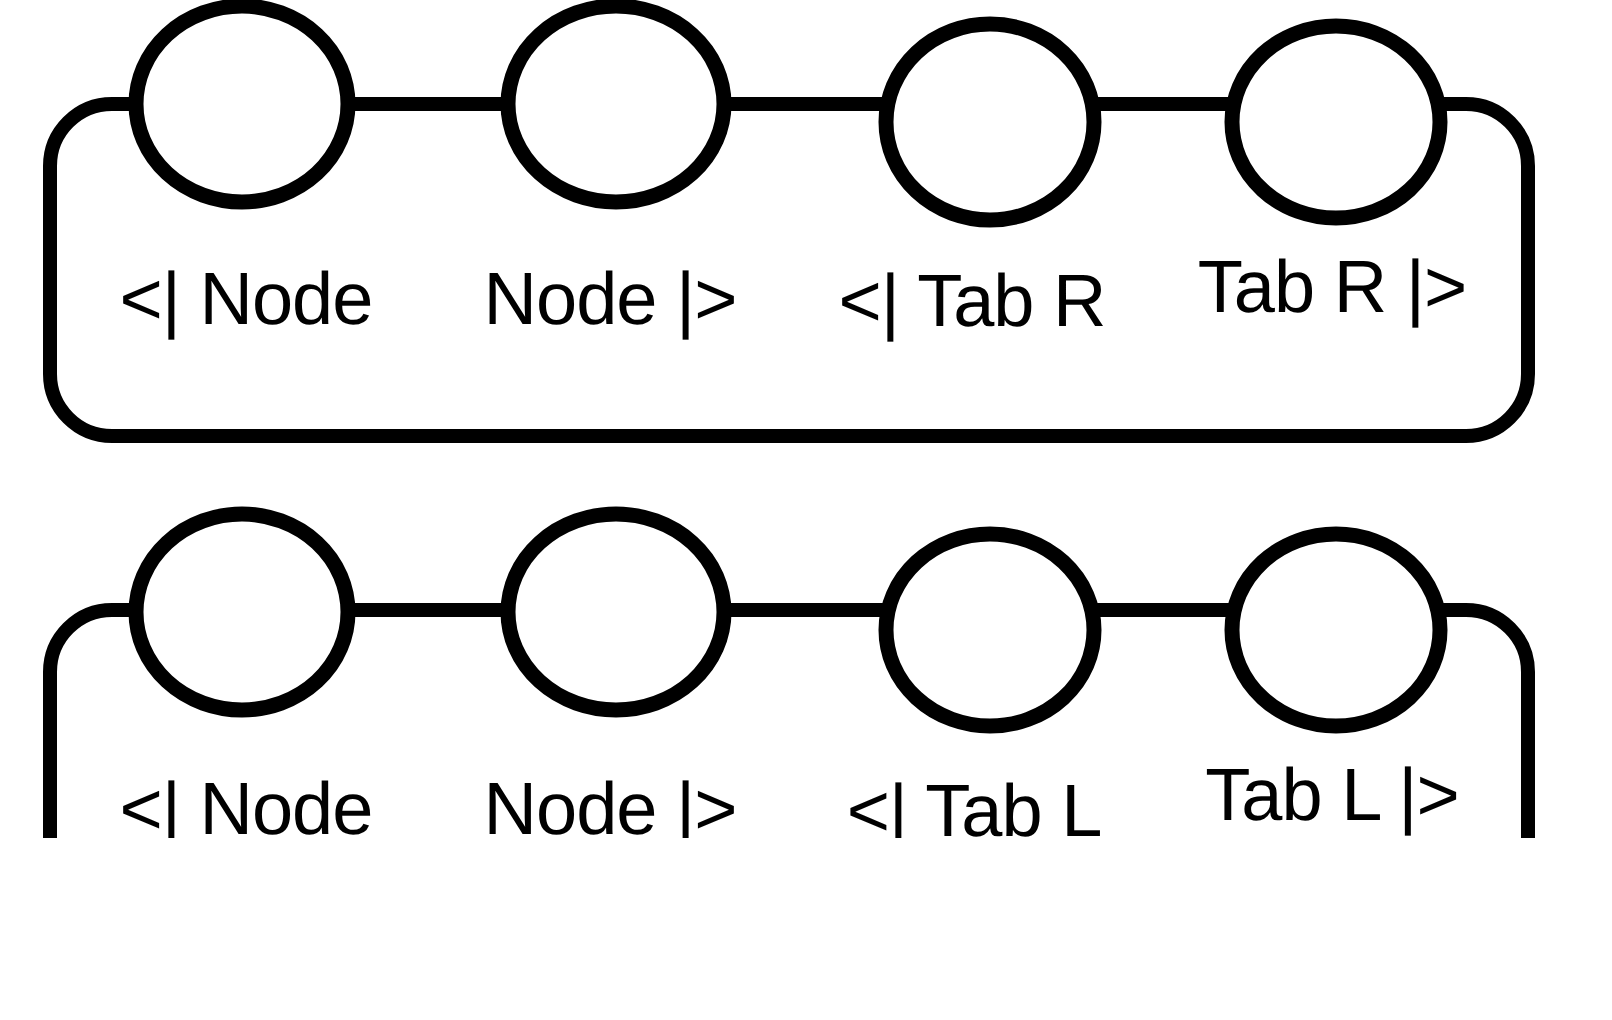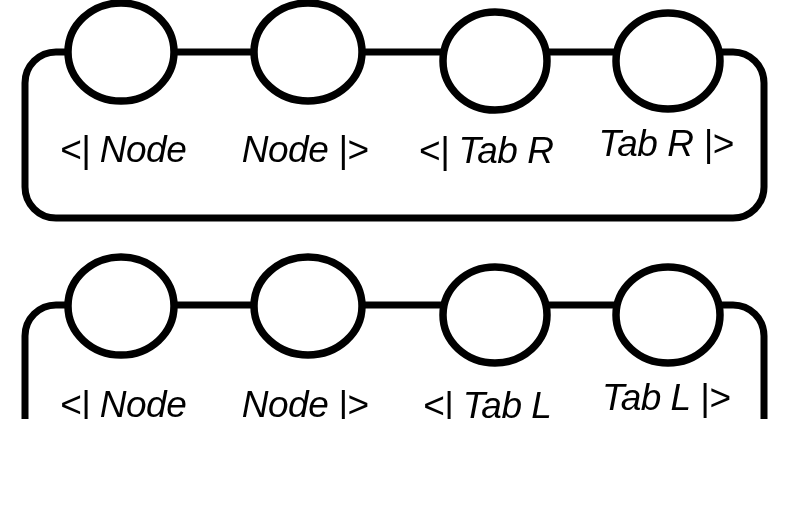--- a/index.html
+++ b/index.html
@@ -6,21 +6,20 @@
     margin: 0;
     padding: 0;
     background: #ffffff;
   }
   .stage {
     position: relative;
     width: 806px;
     height: 419px;
     background: #ffffff;
     overflow: hidden;
-    font-style: italic;
   }
   svg { display: block; }
   .frame {
     fill: #ffffff;
     stroke-width: 7;
     stroke-linejoin: round;
   }
   .node {
     fill: #ffffff;
     stroke-width: 7.5;

